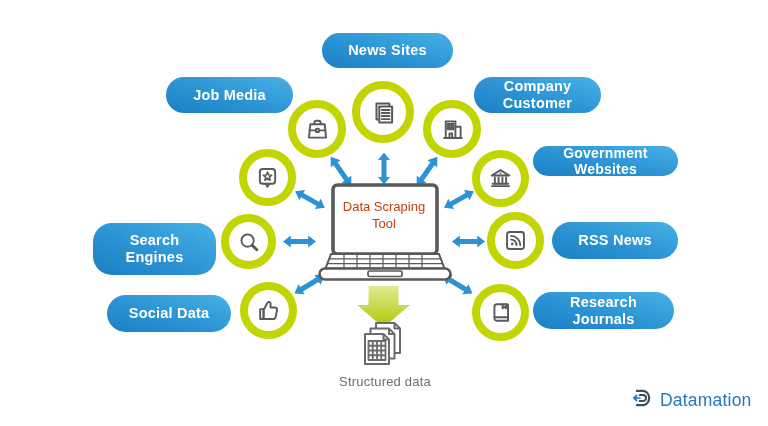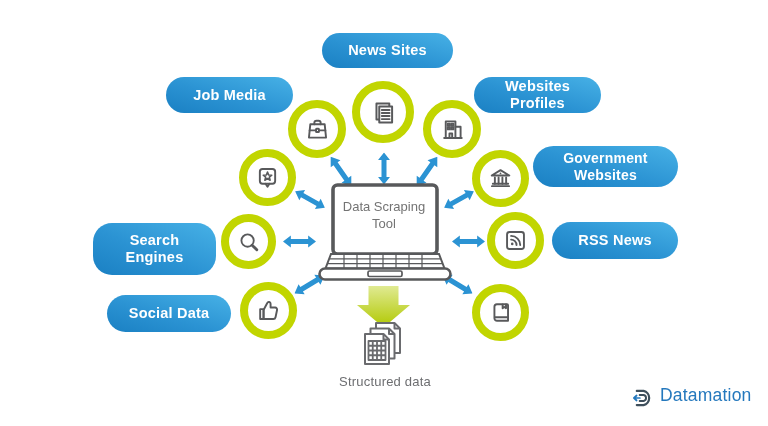--- a/index.html
+++ b/index.html
@@ -19,27 +19,27 @@
     position:absolute;border-radius:50%;background:#fff;border:8.5px solid #c1d500;
     box-sizing:border-box;display:flex;align-items:center;justify-content:center;
   }
   .ring svg{stroke:#58595b;fill:none;stroke-width:1.7;stroke-linecap:round;stroke-linejoin:round;}
   
   .conn{position:absolute;height:13px;transform-origin:center;}
   
   .laptop{position:absolute;left:318px;top:183px;width:134px;height:103px;}
   .laptop-label{
     position:absolute;left:336px;top:199px;width:96px;text-align:center;
-    font-size:13px;line-height:1.3;color:#737373;font-weight:500;
+    font-size:13px;line-height:1.3;color:#c2410c;font-weight:500;
   }
   .output-label{
     position:absolute;left:309px;top:374px;width:152px;text-align:center;
     font-size:13px;color:#6d6e71;letter-spacing:.2px;
   }
-  .logo{position:absolute;left:632px;top:385px;display:flex;align-items:flex-start;gap:3px;}
+  .logo{position:absolute;left:632px;top:385px;display:flex;align-items:flex-end;gap:3px;}
   .logo-text{color:#2478bd;font-size:17.5px;font-weight:500;letter-spacing:.2px;}
   .icon-svg{display:block;}
 </style>
 </head>
 <body>
 
 <svg width="0" height="0" style="position:absolute" aria-hidden="true">
   <defs>
     <path id="sym-dblarrow" d="M0 7 L9.5 0.6 V4.3 H30.5 V0.6 L40 7 L30.5 13.4 V9.7 H9.5 V13.4 Z"></path>
     <linearGradient id="grad-out" x1="0" y1="0" x2="0" y2="1">
@@ -79,33 +79,36 @@
       <use href="#sym-dblarrow" fill="#2b93d3"></use>
     </svg>
 
   <div class="pill" style="left:322px;top:33px;width:131px;height:35px">
       <span>News Sites</span>
     </div>
   <div class="pill" style="left:166px;top:77px;width:127px;height:36px">
       <span>Job Media</span>
     </div>
   <div class="pill" style="left:474px;top:77px;width:127px;height:36px">
-      <span>Websites Profiles</span>
-    </div>
-  <div class="pill" style="left:533px;top:146px;width:145px;height:41px;border-radius:21px;font-size:14px;padding:2px 22px">
+      <span>Company Customer</span>
+    </div>
+  <div class="pill" style="left:533px;top:146px;width:145px;height:30px;border-radius:21px;font-size:14px;padding:2px 22px">
       <span>Government Websites</span>
     </div>
   <div class="pill" style="left:93px;top:223px;width:123px;height:52px">
       <span>Search Engines</span>
     </div>
   <div class="pill" style="left:552px;top:222px;width:126px;height:37px">
       <span>RSS News</span>
     </div>
   <div class="pill" style="left:107px;top:295px;width:124px;height:37px">
       <span>Social Data</span>
+    </div>
+  <div class="pill" style="left:533px;top:292px;width:141px;height:37px">
+      <span>Research Journals</span>
     </div>
 
   <div class="ring" style="left:352px;top:81px;width:62px;height:62px">
     <svg class="icon-svg" width="28" height="28" viewBox="0 0 24 24">
       <rect x="6.4" y="4.8" width="11" height="13.7"></rect>
       <rect x="8.8" y="7.2" width="11" height="13.7" fill="#fff"></rect>
       <path d="M11 10.3 H17.6 M11 12.9 H17.6 M11 15.5 H17.6 M11 18.1 H17.6"></path>
     </svg>
   </div>
   <div class="ring" style="left:288px;top:100px;width:58px;height:58px">

